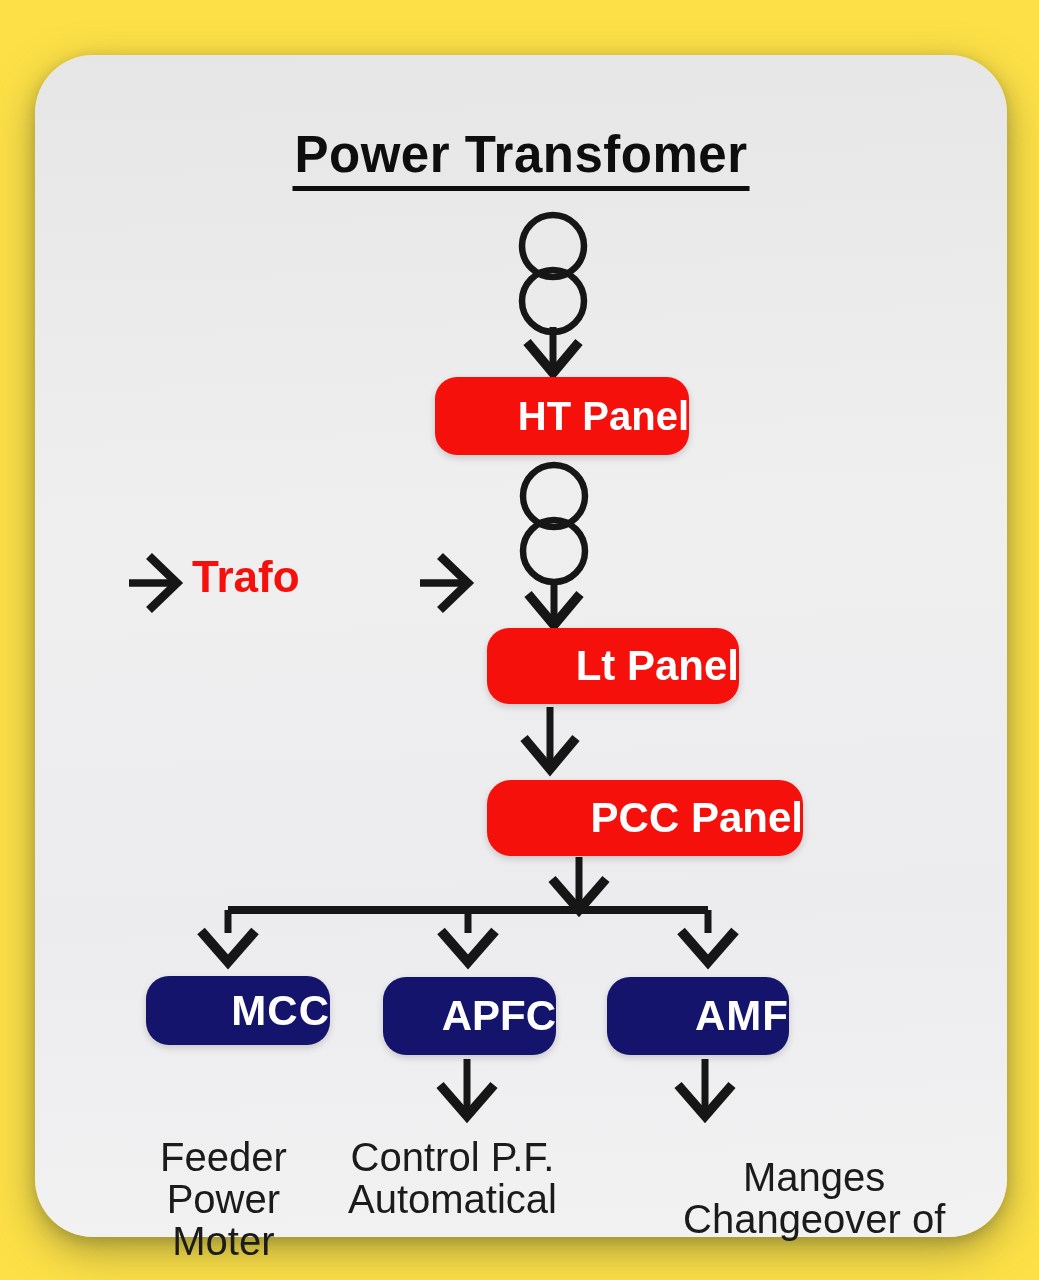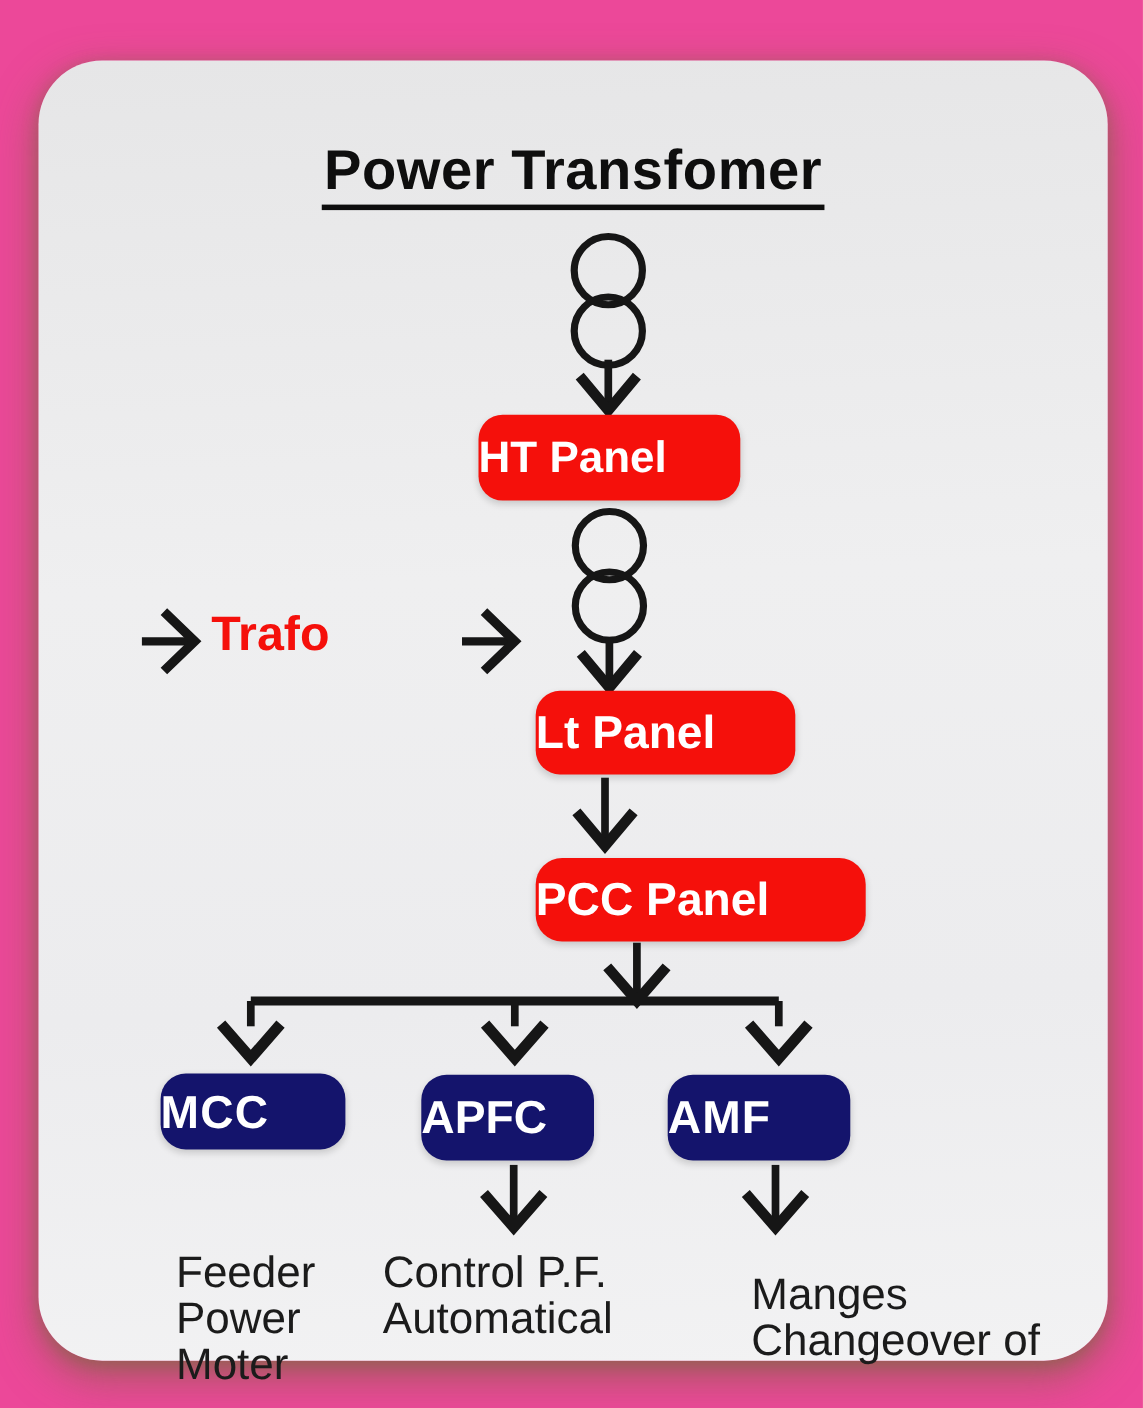--- a/index.html
+++ b/index.html
@@ -5,63 +5,64 @@
   html,body{margin:0;padding:0;}
   body{
     width:1039px;height:1280px;
     font-family:"Liberation Sans","DejaVu Sans",sans-serif;
     background:#F9F8C3;
     position:relative;
     overflow:hidden;
   }
   .page{
     position:absolute;left:0;top:0;width:1039px;height:1280px;
-    background:#ec4899;
+    background:#fde047;
   }
   .card{
     position:absolute;left:35px;top:55px;width:972px;height:1182px;
     border-radius:58px;
     background:linear-gradient(178deg,#E6E6E7 0%,#EFEFF0 40%,#ECECEE 72%,#F2F2F3 100%);
     box-shadow:0 14px 40px rgba(105,105,45,.55), 0 4px 14px rgba(105,105,55,.35);
   }
   .abs{position:absolute;}
   .title{
     margin:0;
     position:absolute;left:50%;top:74px;transform:translateX(-50%);
     font-size:51px;font-weight:800;letter-spacing:.5px;line-height:1;
     color:#0E0E0E;
     border-bottom:5px solid #0E0E0E;
     padding:0 2px 6px 2px;
     white-space:nowrap;
   }
   .panel{
     position:absolute;
-    display:flex;align-items:center;justify-content:flex-start;
+    display:flex;align-items:center;justify-content:flex-end;
     color:#FFFFFF;font-weight:800;
     box-shadow:0 3px 7px rgba(0,0,0,.16);
     white-space:nowrap;
+    padding-left:16px;
   }
   .panel.red{background:#F5100B;}
   .panel.navy{background:#14146C;}
   .ht{left:400px;top:322px;width:238px;height:78px;border-radius:22px;font-size:40px;}
   .lt{left:452px;top:573px;width:236px;height:76px;border-radius:22px;font-size:42px;}
   .pcc{left:452px;top:725px;width:300px;height:76px;border-radius:24px;font-size:42px;}
   .mcc{left:111px;top:921px;width:168px;height:69px;border-radius:23px;font-size:42px;letter-spacing:1px;}
   .apfc{left:348px;top:922px;width:157px;height:78px;border-radius:23px;font-size:42px;}
   .amf{left:572px;top:922px;width:166px;height:78px;border-radius:23px;font-size:42px;letter-spacing:1px;}
   .stepdown{
     position:absolute;left:157px;top:498px;
     font-size:44px;line-height:47px;font-weight:800;
     color:#F5100B;letter-spacing:0;
   }
   .stepdown span{display:block;}
   .desc{
     position:absolute;
     font-size:40px;line-height:42px;font-weight:400;
-    color:#1B1B1B;letter-spacing:0;
+    color:#1B1B1B;letter-spacing:0;text-align:center;
   }
   .desc span{display:block;white-space:nowrap;}
   .desc-mcc{left:125px;top:1081px;}
   .desc-apfc{left:313px;top:1081px;}
   .desc-amf{left:648px;top:1081px;margin-top:20px;}
   svg{display:block;overflow:visible;}
 </style>
 </head>
 <body>
 

